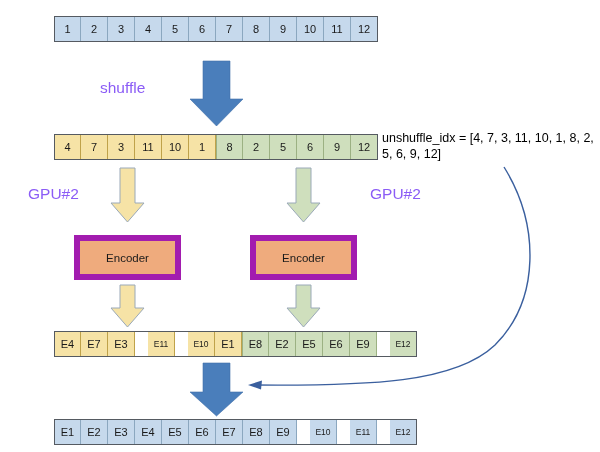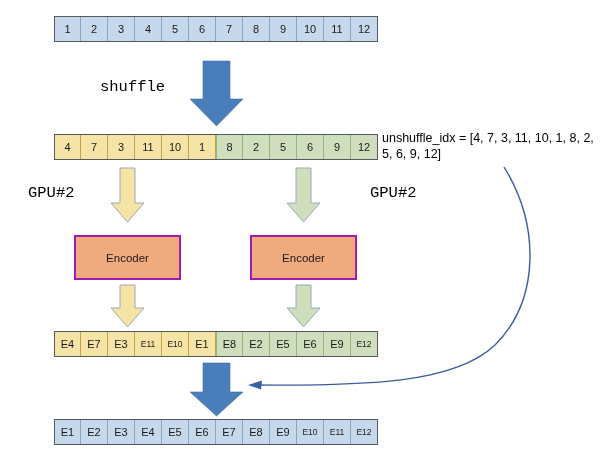--- a/index.html
+++ b/index.html
@@ -29,21 +29,21 @@
     width: 27px;
     height: 26px;
     box-sizing: border-box;
     display: flex;
     align-items: center;
     justify-content: center;
     font-size: 11px;
     color: #1a1a1a;
     line-height: 1;
   }
-  .cell.small { font-size: 8.5px; }
+  .cell.small { font-size: 8.5px; margin-left: 13px; }
 
   .cell.blue  { background: #c6d9ec; border: 1px solid #8ba7bf; }
   .cell.yellow{ background: #f6e3a6; border: 1px solid #bfa24a; }
   .cell.green { background: #cfdfbd; border: 1px solid #9cb183; }
 
   
   .row .cell + .cell { border-left-width: 0; }
   .row .cell.grpstart { border-left-width: 1px; }
 
   
@@ -52,42 +52,41 @@
     position: absolute;
     left: 0; top: 0; right: 0; bottom: 0;
     border: 1px solid #555a61;
     pointer-events: none;
   }
 
   
   .label {
     position: absolute;
     font-size: 15px;
-    color: #000000;
+    color: #8b5cf6;
     white-space: nowrap;
     line-height: 1.15;
-    font-family: Liberation Mono, monospace;
   }
   .label.big { font-size: 15.5px; }
 
   .idxtext {
     position: absolute;
     font-size: 12.5px;
     color: #000;
     line-height: 1.25;
     width: 220px;
     white-space: normal;
   }
 
   
   .encoder {
     position: absolute;
     box-sizing: border-box;
     background: #efab7d;
-    border: 2px solid #a21caf;
+    border: 6px solid #a21caf;
     display: flex;
     align-items: center;
     justify-content: center;
     font-size: 11.5px;
     color: #1a1a1a;
   }
 
   
   svg.arrows {
     position: absolute;

